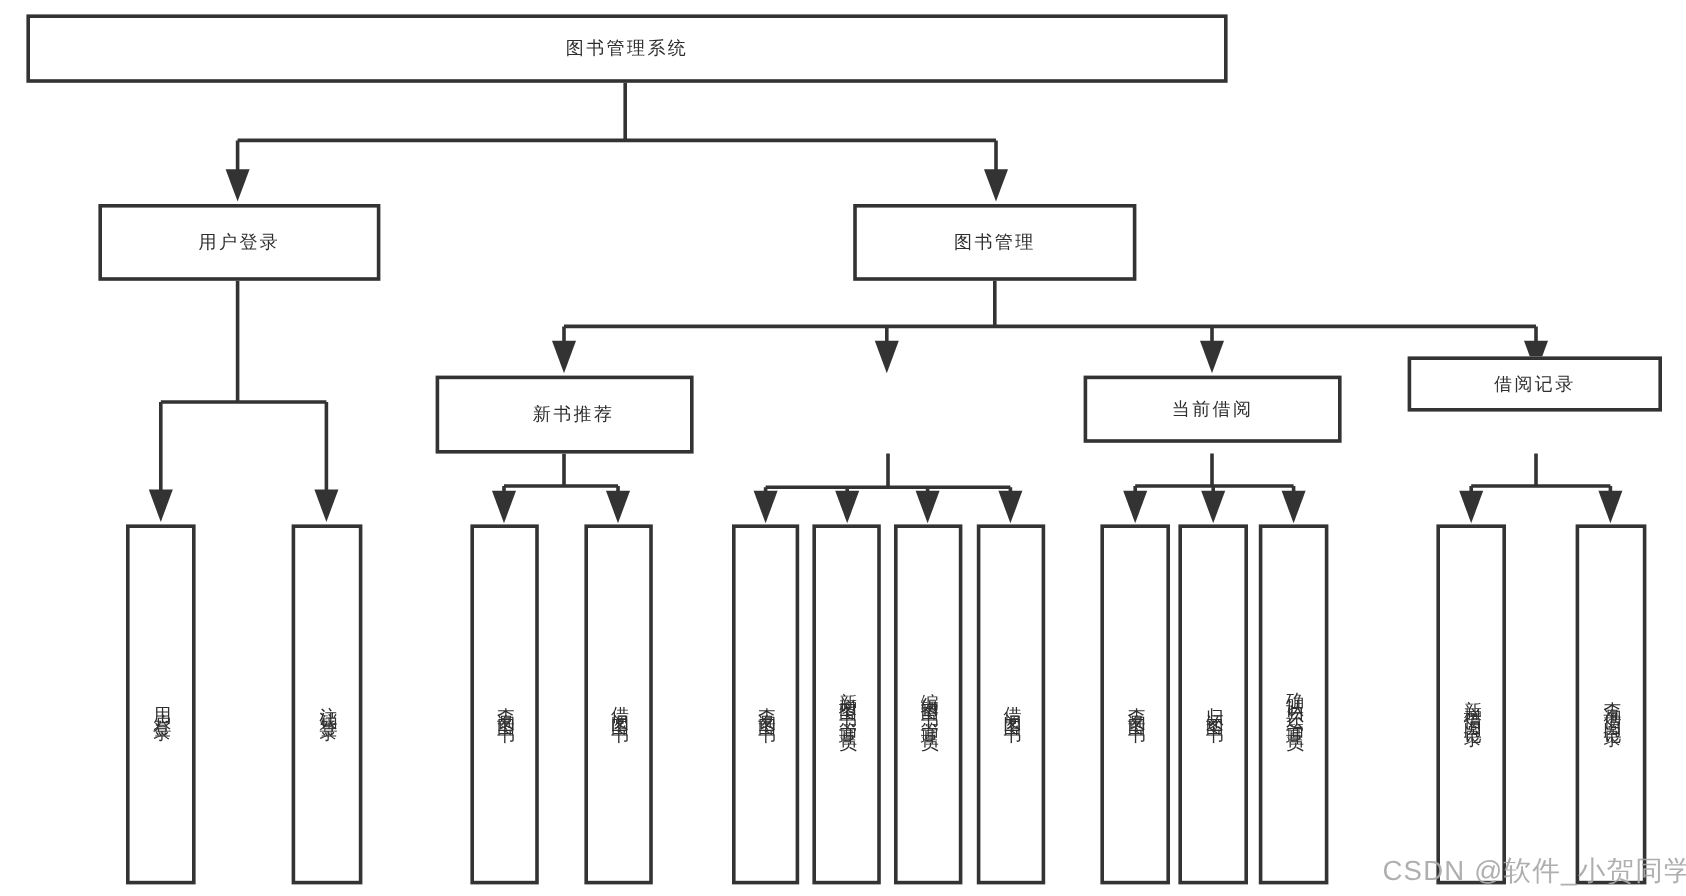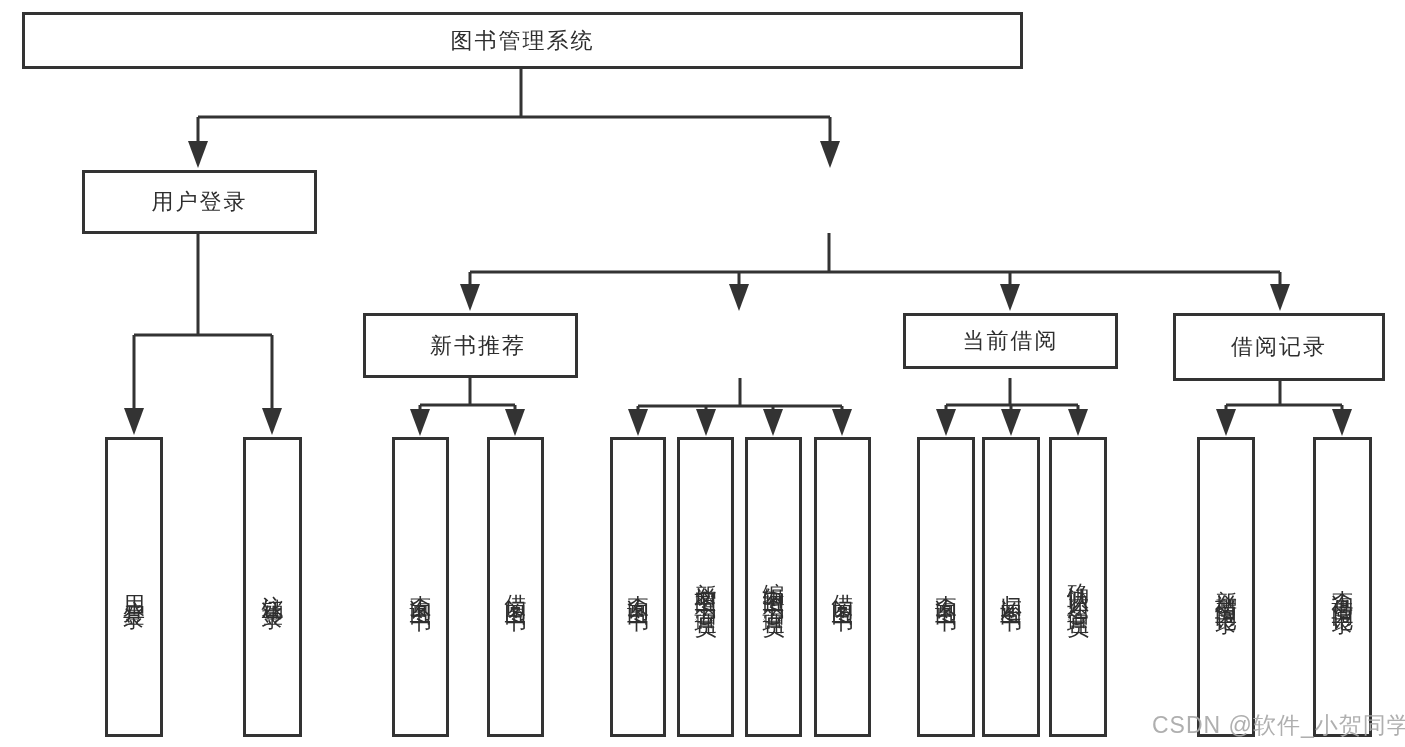--- a/index.html
+++ b/index.html
@@ -13,21 +13,21 @@
   .connectors{
     position:absolute;left:0;top:0;z-index:1;pointer-events:none;
   }
   .node{
     position:absolute;
     box-sizing:border-box;
     border:3px solid #333333;
     background:#ffffff;
     display:flex;align-items:center;justify-content:center;
     color:#2e2e2e;
-    font-size:22px;
+    font-size:15px;
     letter-spacing:2px;
     z-index:2;
     text-align:center;
     white-space:nowrap;
   }
   .node.v{
     writing-mode:vertical-rl;
     text-orientation:mixed;
     letter-spacing:5px;
     white-space:normal;
@@ -75,24 +75,25 @@
       <polygon points="1001,409 1021,409 1011,436"></polygon>
       <polygon points="1068,409 1088,409 1078,436"></polygon>
       <polygon points="1216,409 1236,409 1226,436"></polygon>
       <polygon points="1332,409 1352,409 1342,436"></polygon>
     </g>
   </svg>
 
   <div class="node" style="left:22px;top:12px;width:1001px;height:57px;">图书管理系统</div>
 
   <div class="node" style="left:82px;top:170px;width:235px;height:64px;">用户登录</div>
+  <div class="node" style="left:711px;top:170px;width:236px;height:64px;">图书管理</div>
 
   <div class="node" style="left:363px;top:313px;width:215px;height:65px;padding-left:15px;">新书推荐</div>
   <div class="node" style="left:903px;top:313px;width:215px;height:56px;">当前借阅</div>
-  <div class="node" style="left:1173px;top:313px;width:212px;height:68px;">借阅记录</div>
+  <div class="node" style="left:1173px;top:297px;width:212px;height:46px;">借阅记录</div>
 
   <div class="node v" style="left:105px;top:437px;width:58px;height:300px;">用户登录</div>
   <div class="node v" style="left:243px;top:437px;width:59px;height:300px;">注销登录</div>
 
   <div class="node v" style="left:392px;top:437px;width:57px;height:300px;">查询图书</div>
   <div class="node v" style="left:487px;top:437px;width:57px;height:300px;">借阅图书</div>
 
   <div class="node v" style="left:610px;top:437px;width:56px;height:300px;">查询图书</div>
   <div class="node v" style="left:677px;top:437px;width:57px;height:300px;">新增图书（管理员）</div>
   <div class="node v" style="left:745px;top:437px;width:57px;height:300px;">编辑图书（管理员）</div>

